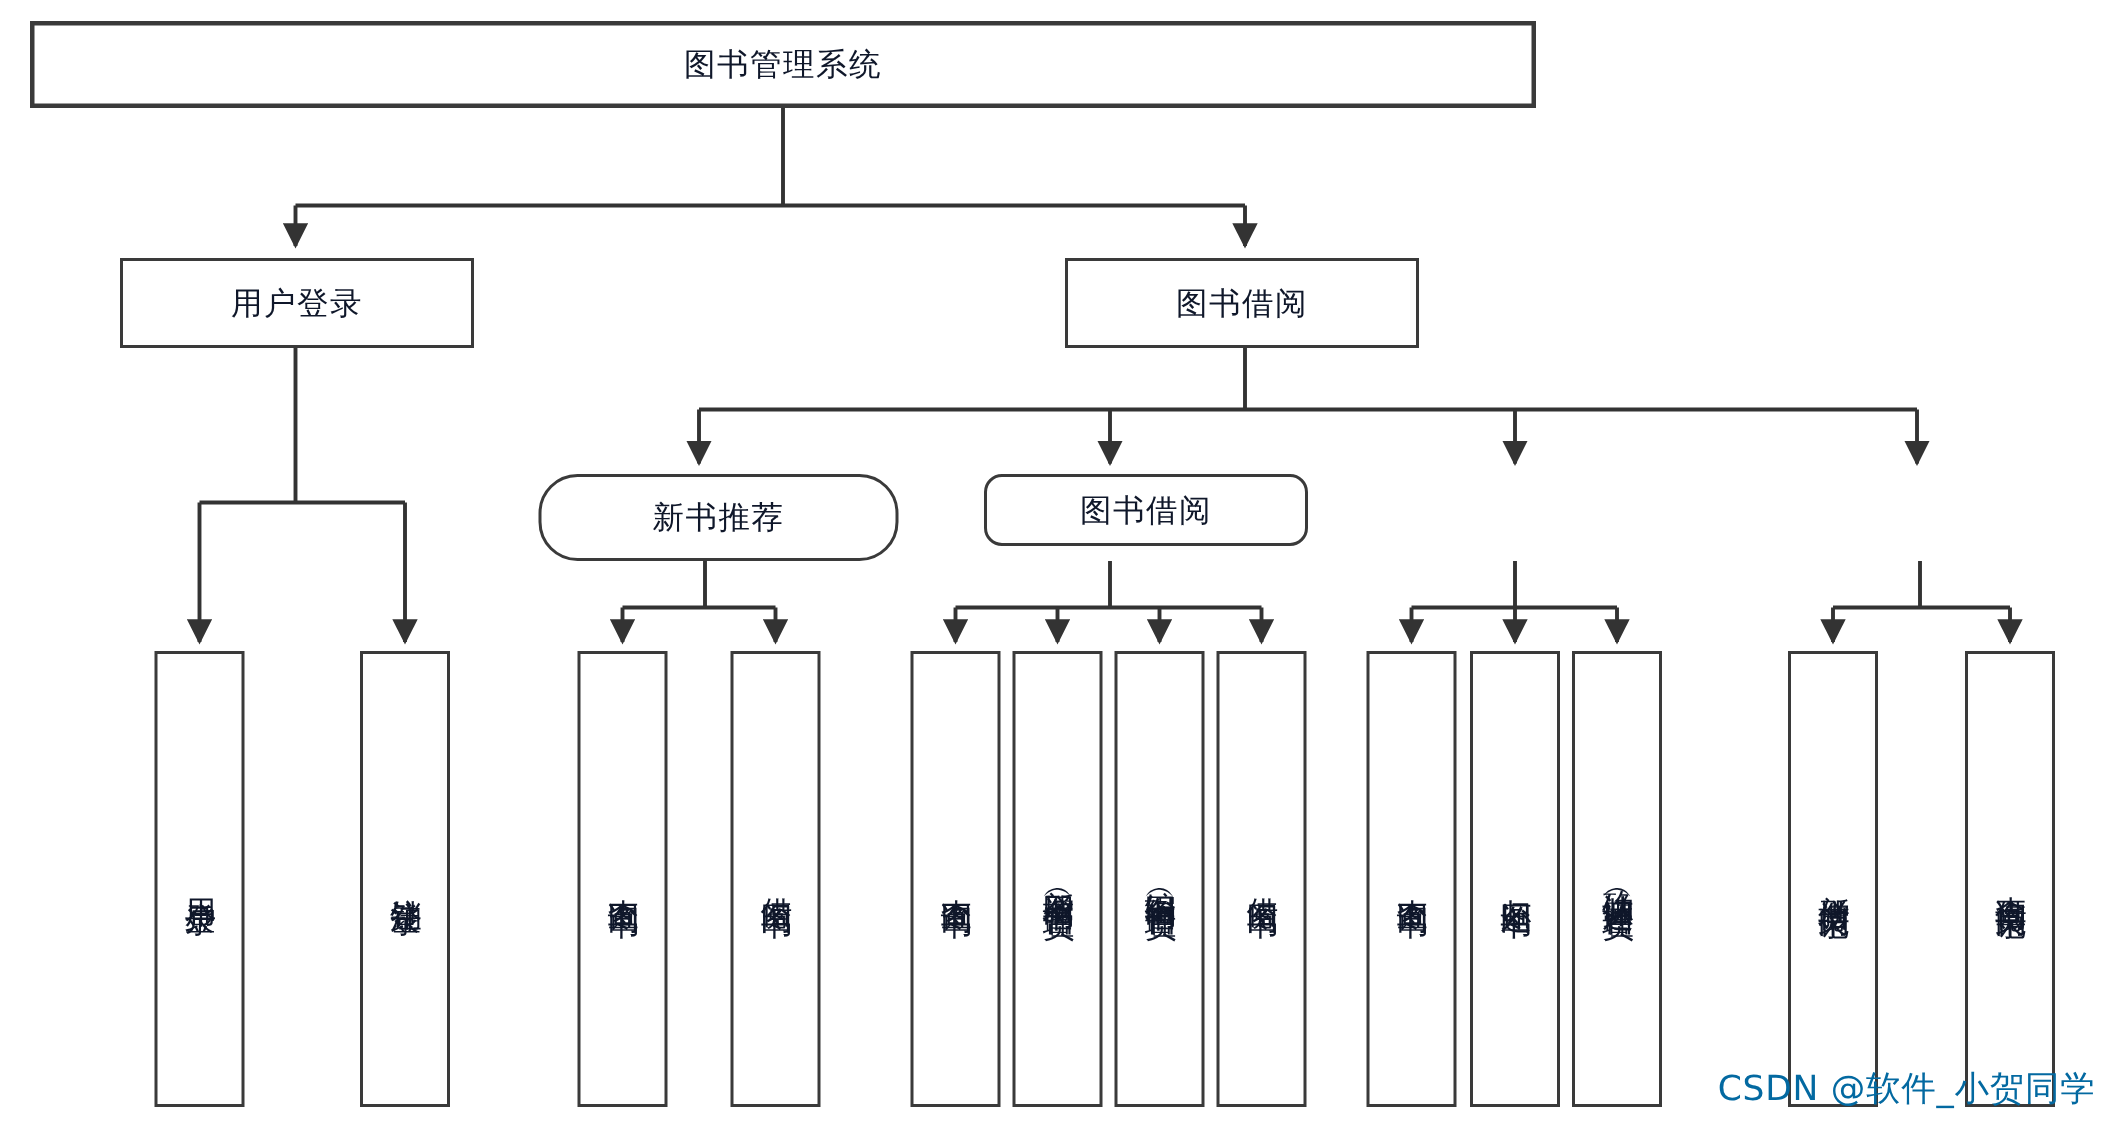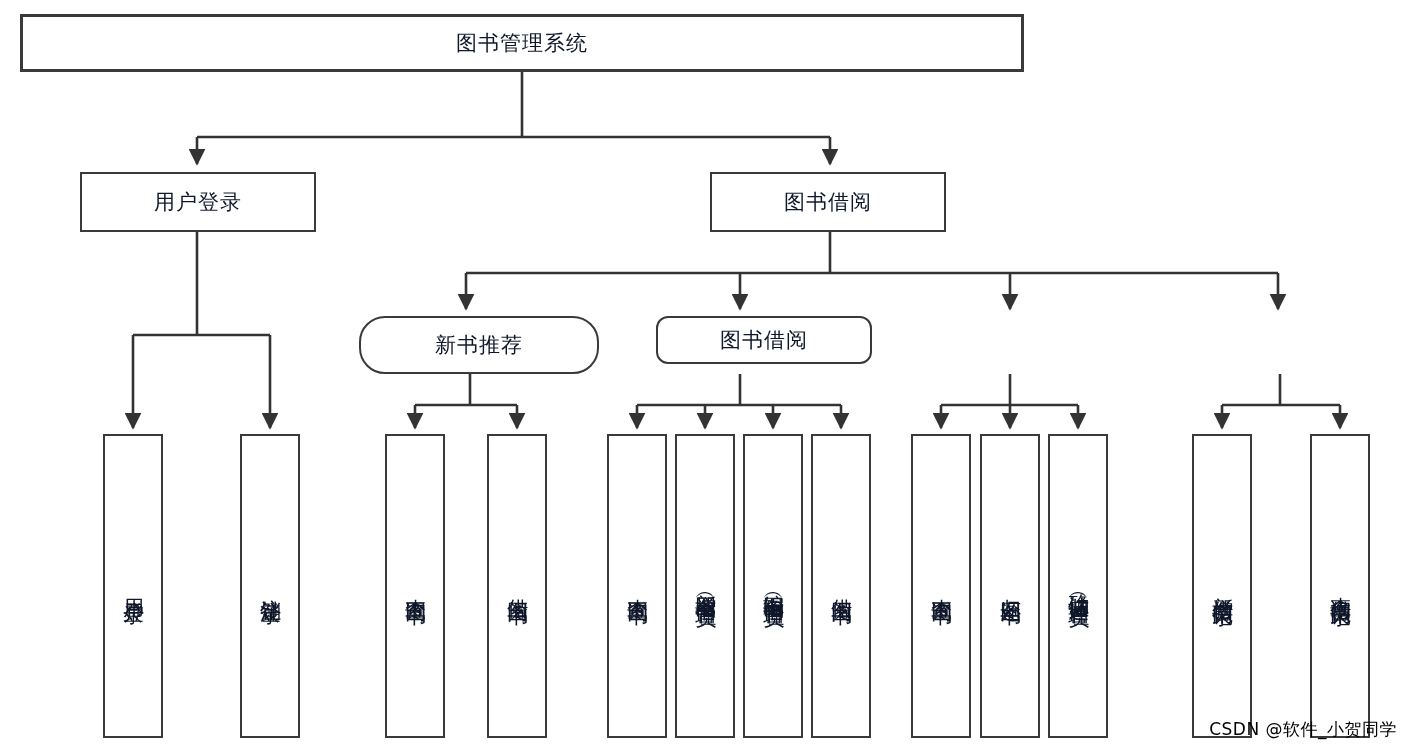--- a/index.html
+++ b/index.html
@@ -55,22 +55,22 @@
     line-height: 1.30;
     letter-spacing: 2px;
     white-space: normal;
     max-height: 286px;
     text-align: center;
   }
   .watermark {
     position: absolute;
     right: 8px;
     bottom: 6px;
-    font-size: 17px;
-    color: #000000;
+    font-size: 23px;
+    color: #0369a1;
     letter-spacing: 0.5px;
     white-space: nowrap;
     user-select: none;
   }
 </style>
 </head>
 <body>
 
 <div id="canvas">
 

